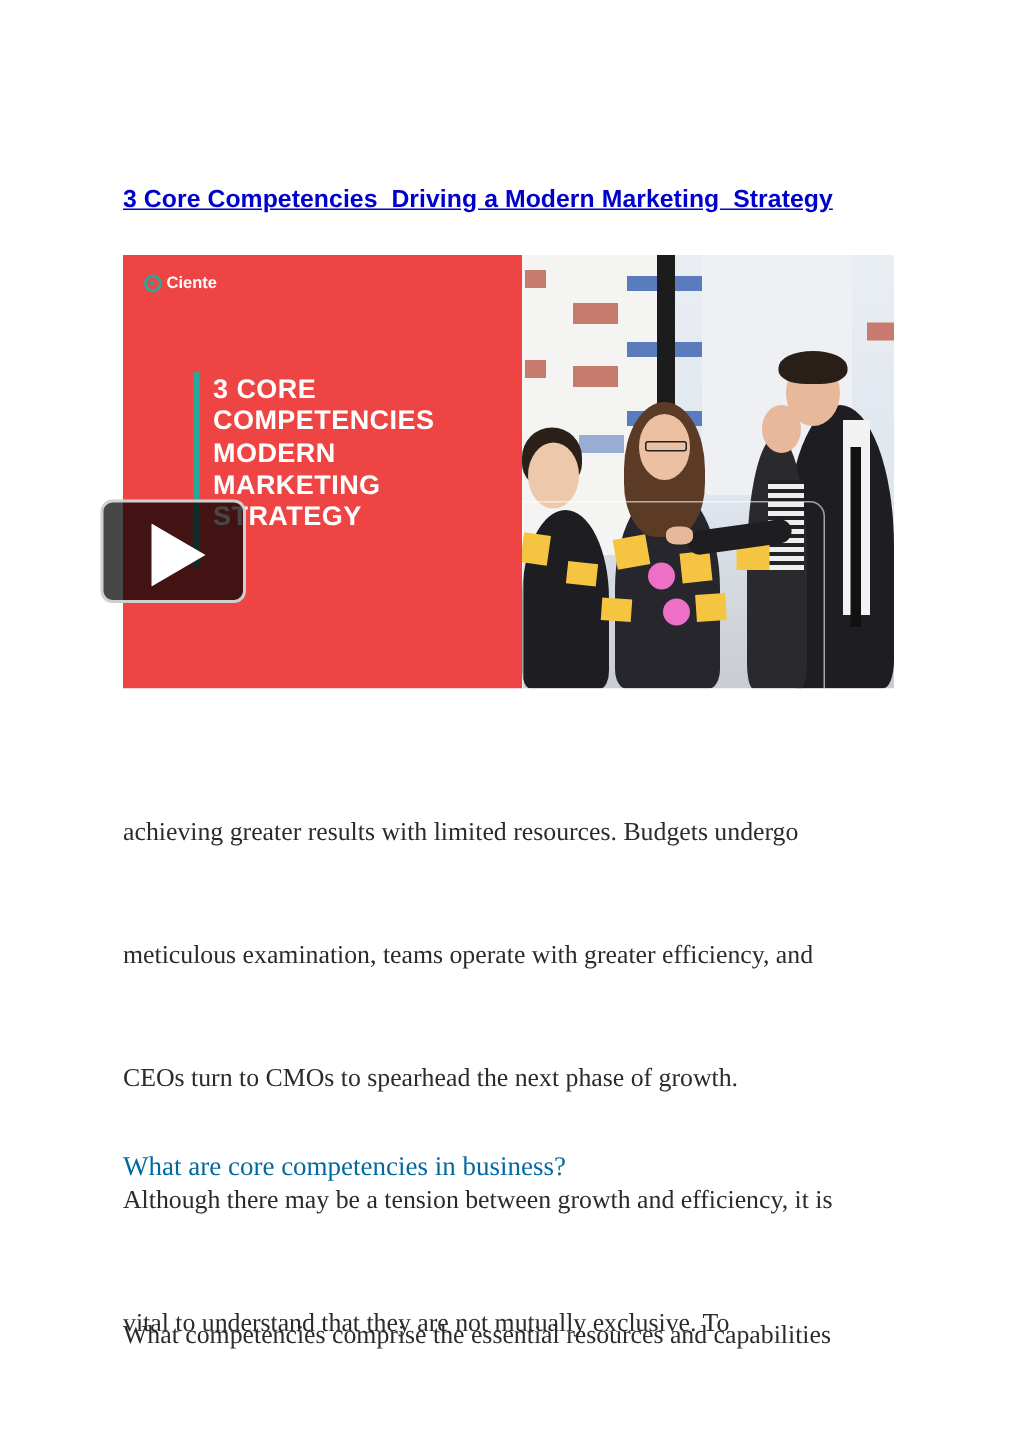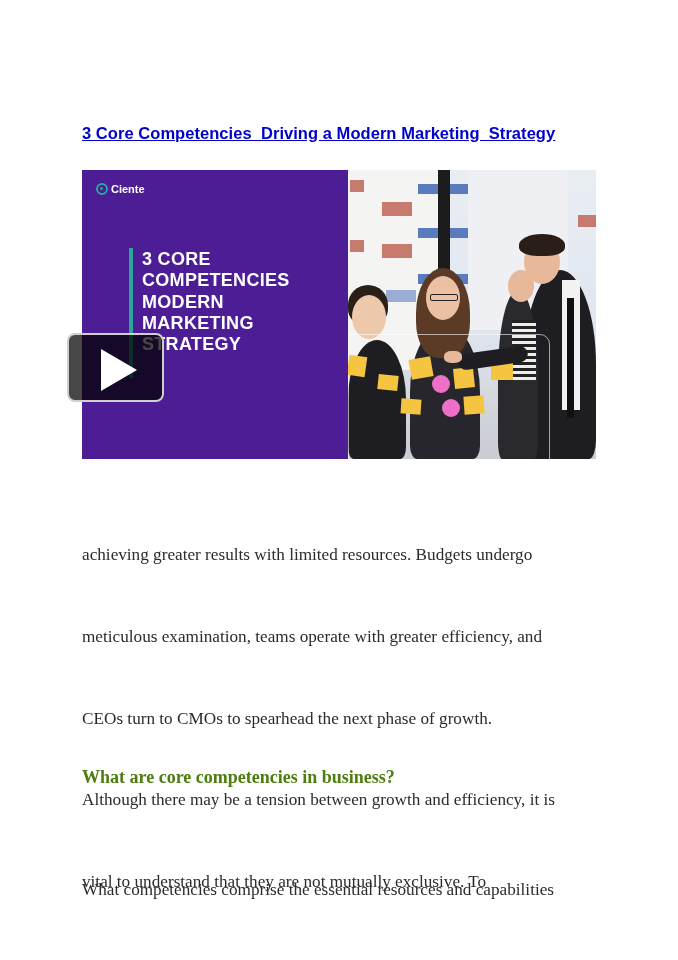--- a/index.html
+++ b/index.html
@@ -1,19 +1,19 @@
 <!DOCTYPE html>
 <html><head>
 <meta charset="utf-8">
 <style>
   html, body { margin:0; padding:0; }
   body { width:678px; height:960px; background:#ffffff; position:relative; overflow:hidden; font-family:"Liberation Serif", serif; }
   .title-link { position:absolute; left:82px; top:124px; font-family:"Liberation Sans", sans-serif; font-weight:bold; font-size:16.5px; color:#0000cc; text-decoration:underline; white-space:pre; letter-spacing:0.05px; }
   .hero { position:absolute; left:82px; top:170px; width:514px; height:289px; overflow:hidden; }
-  .hero-left { position:absolute; left:0; top:0; width:266px; height:289px; background:#4c1d95; }
+  .hero-left { position:absolute; left:0; top:0; width:266px; height:289px; background:#ef4444; }
   .logo { position:absolute; left:14px; top:13px; display:flex; align-items:center; gap:3px; }
   .logo-mark { width:12px; height:12px; border-radius:50%; border:2.5px solid #2aa79b; box-sizing:border-box; position:relative; }
   .logo-mark::after { content:""; position:absolute; left:2px; top:2px; width:3px; height:3px; border-radius:50%; background:#2aa79b; }
   .logo-text { font-family:"Liberation Sans", sans-serif; font-weight:bold; font-size:11px; color:#ffffff; }
   .accent-bar { position:absolute; left:47px; top:78px; width:4px; height:130px; background:#2aa79b; }
   .hero-heading { position:absolute; left:60px; top:79px; font-family:"Liberation Sans", sans-serif; font-weight:bold; font-size:18px; line-height:21.3px; color:#ffffff; letter-spacing:0.3px; }
   .hero-heading div { white-space:nowrap; }
   .hero-right { position:absolute; left:266px; top:0; width:248px; height:289px; background:linear-gradient(180deg,#e9eef3 0%,#dfe6ee 55%,#c9ccd1 100%); overflow:hidden; }
   .bldg { position:absolute; background:#f4f4f2; }
   .win { position:absolute; background:#5a7cbf; }
@@ -21,21 +21,21 @@
   .frame { position:absolute; background:#1c1c1c; }
   .person { position:absolute; border-radius:50% 50% 10% 10%; }
   .head { position:absolute; border-radius:50%; background:#e8b89a; }
   .hair { position:absolute; border-radius:50% 50% 40% 40%; background:#3a2a22; }
   .note { position:absolute; background:#f5c542; }
   .dot { position:absolute; border-radius:50%; background:#ee6fc6; }
   .play-btn { position:absolute; left:67px; top:333px; width:97px; height:69px; background:rgba(0,0,0,0.72); border:2px solid #cfcfcf; border-radius:8px; box-sizing:border-box; }
   .play-btn svg { position:absolute; left:30px; top:14px; }
   .body-text { position:absolute; left:82px; font-size:17.2px; line-height:27.2px; color:#2b2b2b; white-space:pre; }
   .para1 { top:487px; }
-  .subhead { position:absolute; left:82px; top:767px; font-size:18px; font-weight:bold; color:#4d7c0f; }
+  .subhead { position:absolute; left:82px; top:767px; font-size:18px; font-weight:normal; color:#0369a1; }
   .para2 { top:822px; }
 </style>
 </head>
 <body>
 
 <a class="title-link">3 Core Competencies  Driving a Modern Marketing  Strategy</a>
 
 <div class="hero">
   <div class="hero-left">
     <div class="logo">

